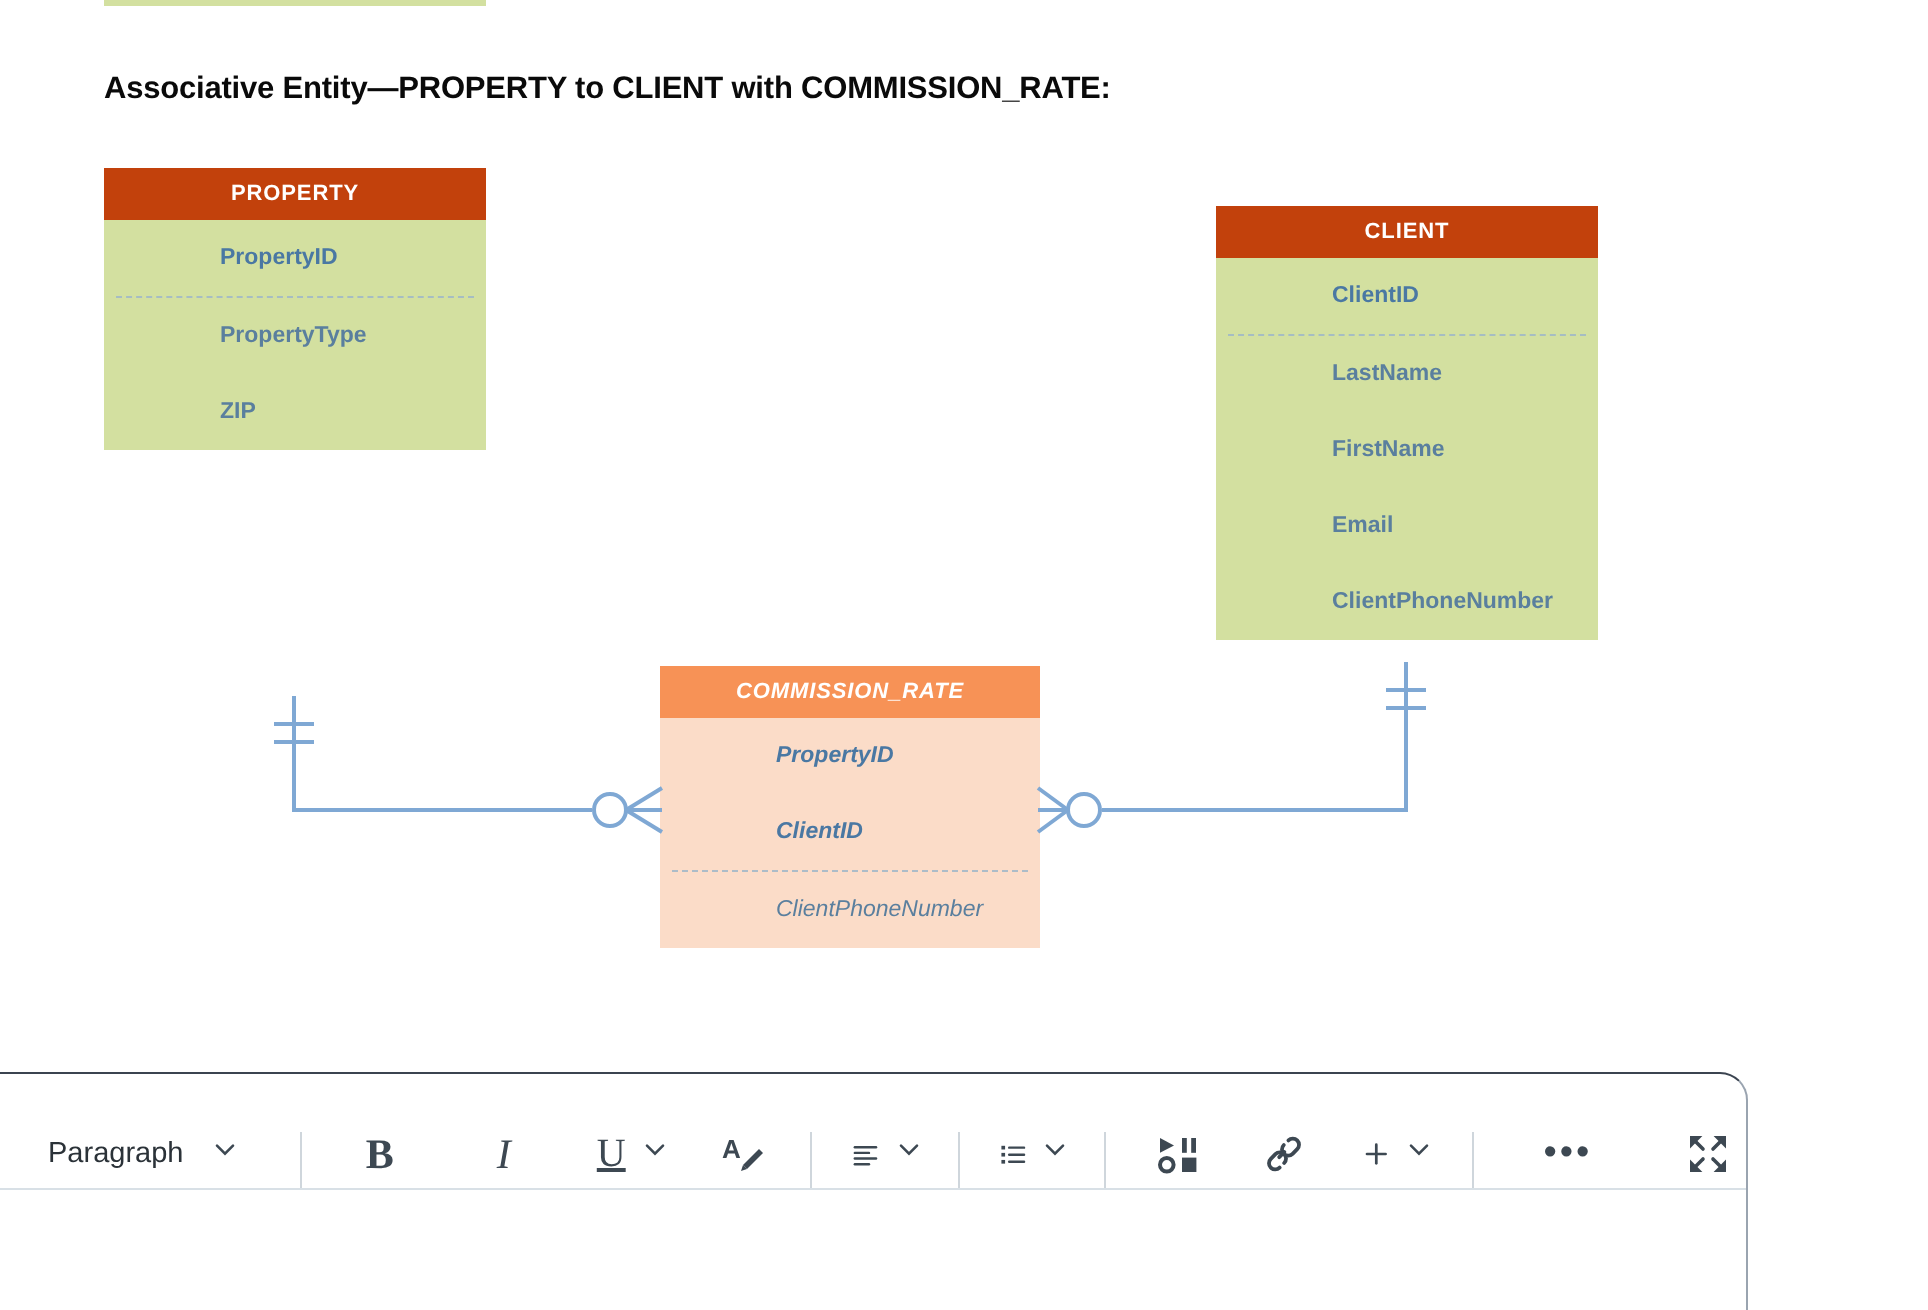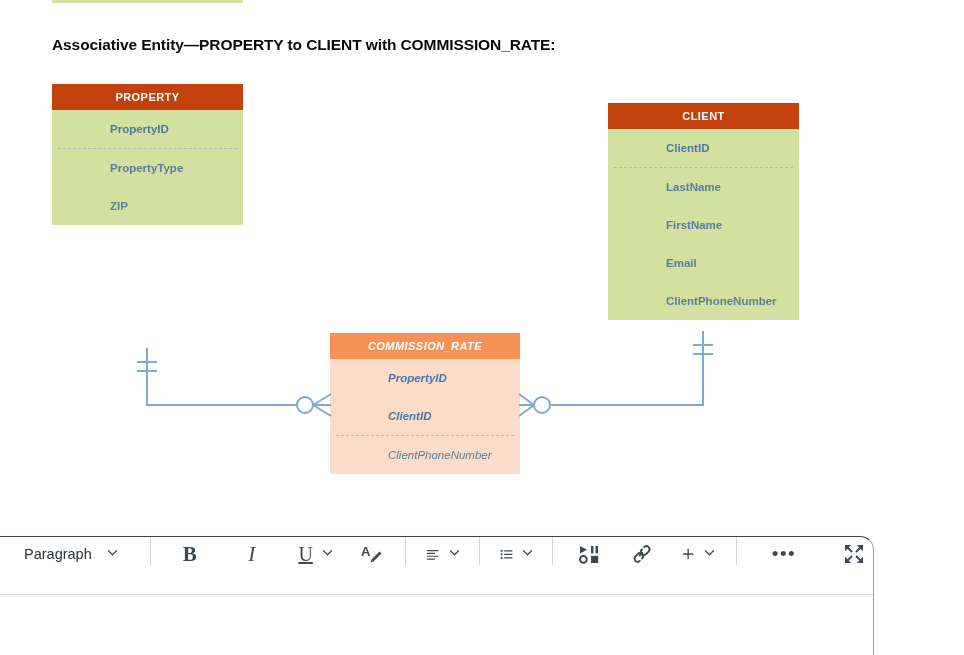--- a/index.html
+++ b/index.html
@@ -65,21 +65,21 @@
   #editor-panel{
     position:absolute;left:0;top:536px;width:874px;height:119px;
     background:#ffffff;
     border-top:1.5px solid #3b4450;
     border-right:1.5px solid #9aa4b0;
     border-top-right-radius:14px;
     box-sizing:border-box;
   }
   #toolbar{
     position:relative;height:58px;
-    display:flex;align-items:flex-start;
+    display:flex;align-items:flex-end;
     padding-left:14px;
     border-bottom:1px solid #d8e0e6;
     box-sizing:border-box;
   }
   .tb-divider{width:1px;height:28px;background:#cfd6dc;margin:0 10px;}
   .tb-item{
     display:flex;align-items:center;justify-content:center;
     height:34px;min-width:30px;padding:0 4px;
     color:#3d4852;cursor:default;
   }

